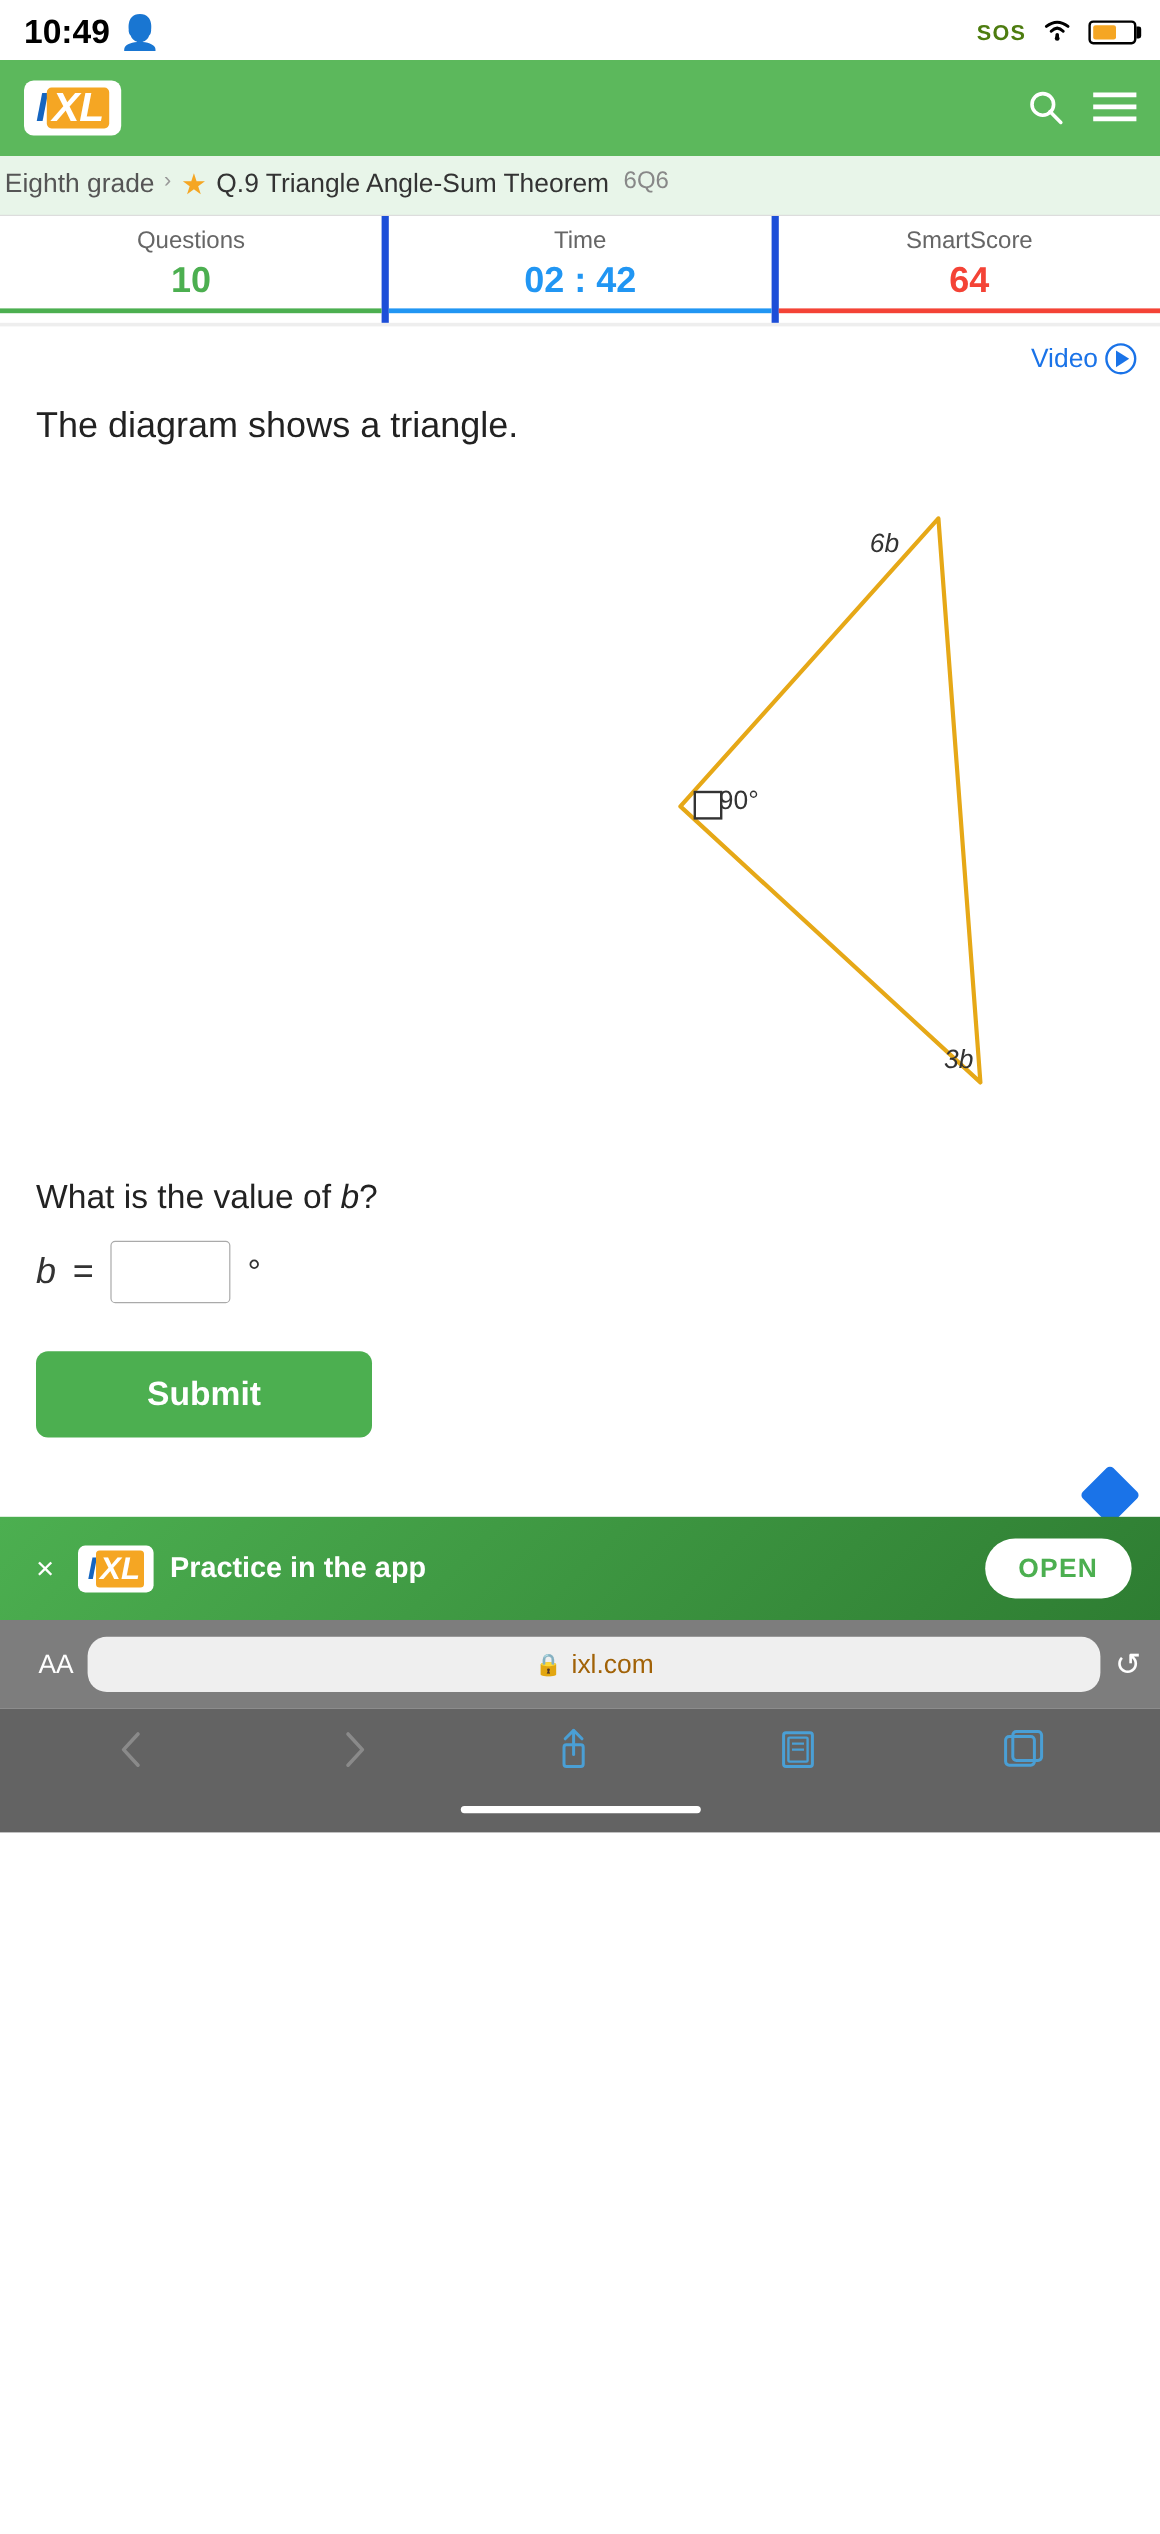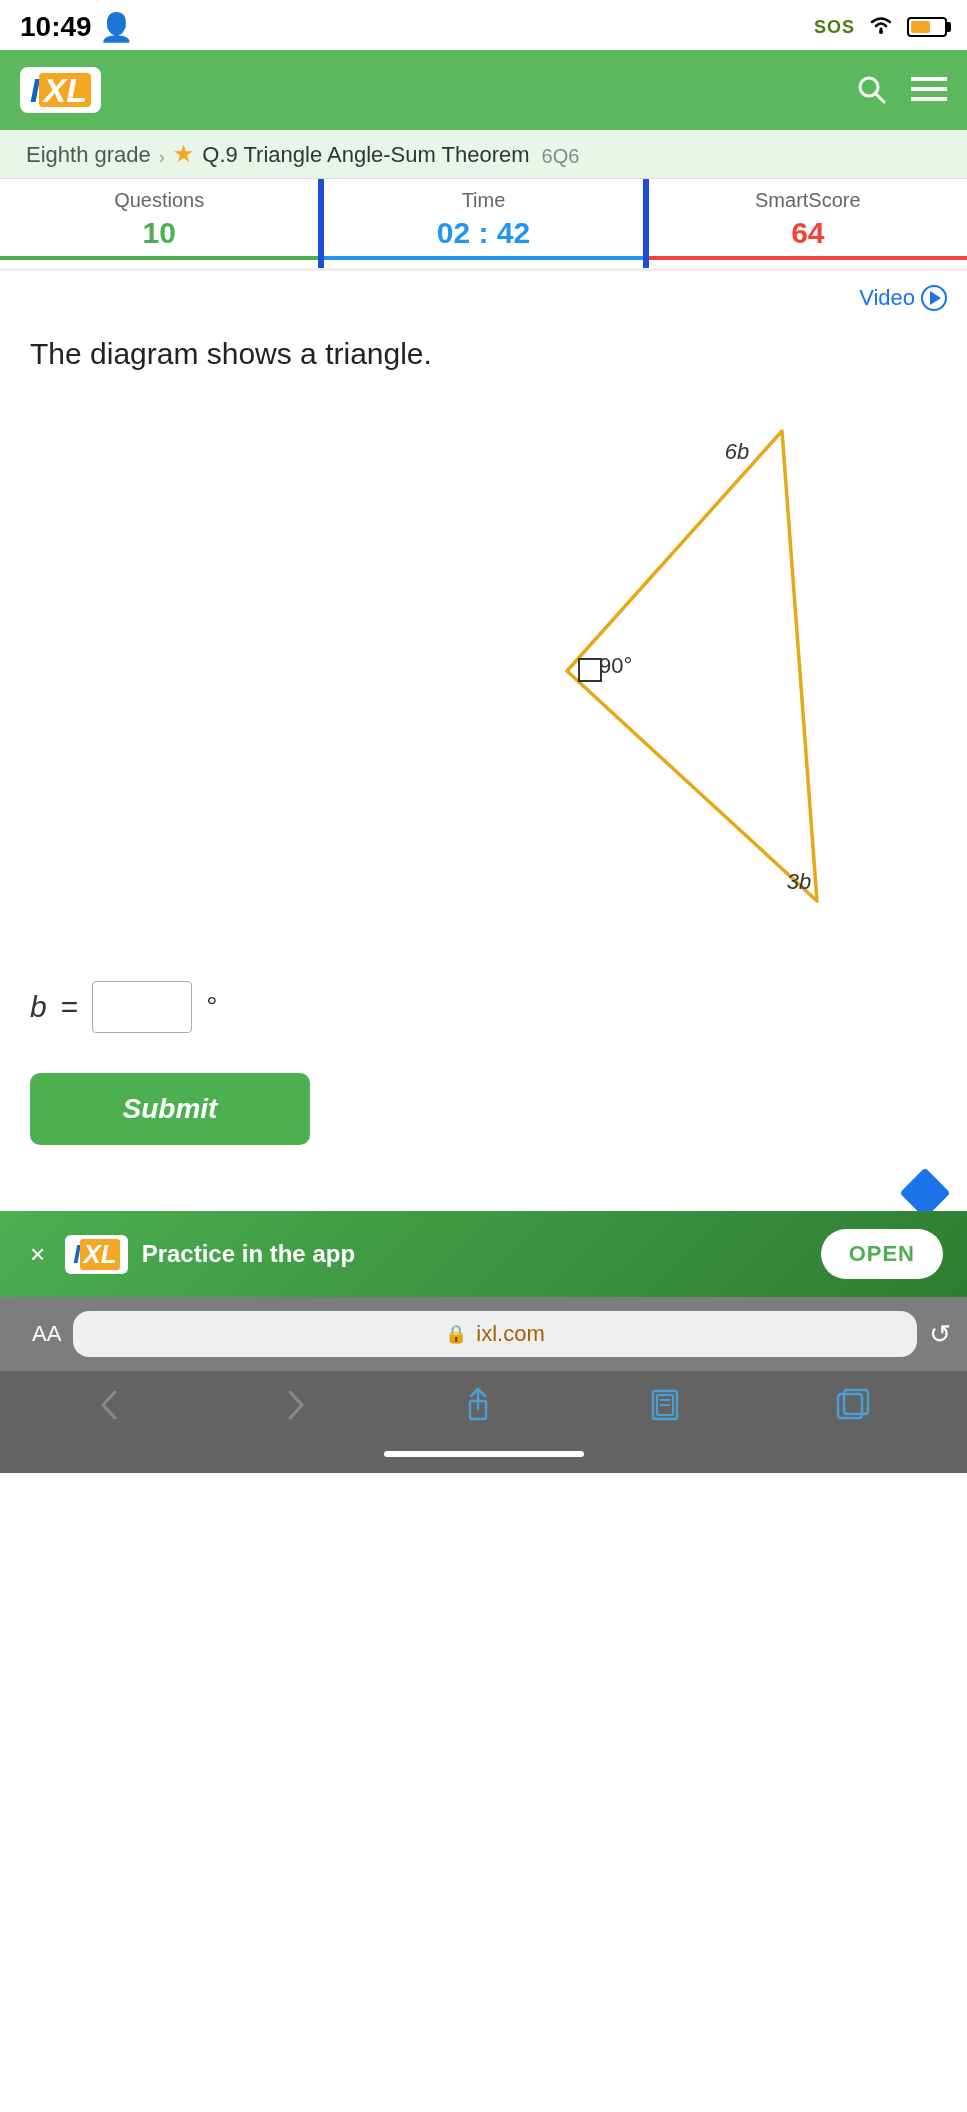--- a/index.html
+++ b/index.html
@@ -113,22 +113,22 @@
     .search-icon-btn, .menu-icon-btn {
       background: none;
       border: none;
       cursor: pointer;
     }
 
     
     .breadcrumb {
       background: #e8f5e9;
       display: flex;
-      align-items: flex-end;
-      padding: 10px 26px;
+      align-items: flex-start;
+      padding: 10px 4px;
       gap: 8px;
       border-bottom: 1px solid #ddd;
     }
     .breadcrumb-link {
       color: #555;
       font-size: 22px;
       text-decoration: none;
     }
     .breadcrumb-arrow {
       color: #999;
@@ -278,21 +278,20 @@
       background: #4caf50;
       color: #fff;
       border: none;
       border-radius: 10px;
       font-size: 28px;
       font-weight: 600;
       padding: 20px 0;
       width: 280px;
       cursor: pointer;
       display: block;
-      font-style: italic;
     }
 
     
     .app-banner {
       background: linear-gradient(135deg, #4caf50, #2e7d32);
       display: flex;
       align-items: center;
       justify-content: space-between;
       padding: 18px 24px;
       position: relative;
@@ -528,20 +527,23 @@
 
       <text x="62" y="272" class="triangle-label" text-anchor="start">90°</text>
 
       <text x="262" y="488" class="triangle-label triangle-label-italic" text-anchor="middle">
         <tspan font-style="italic">3b</tspan>
       </text>
     </svg>
   </div>
 
   <div class="answer-section">
+    <p class="answer-question">
+      What is the value of <em>b</em>?
+    </p>
     <div class="answer-row">
       <span class="answer-var"><em>b</em></span>
       <span class="answer-equals">=</span>
       <input type="text" class="answer-input" aria-label="Answer for b" style="">
       <span class="answer-degree">°</span>
     </div>
     <button class="submit-btn">Submit</button>
   </div>
 </div>
 

